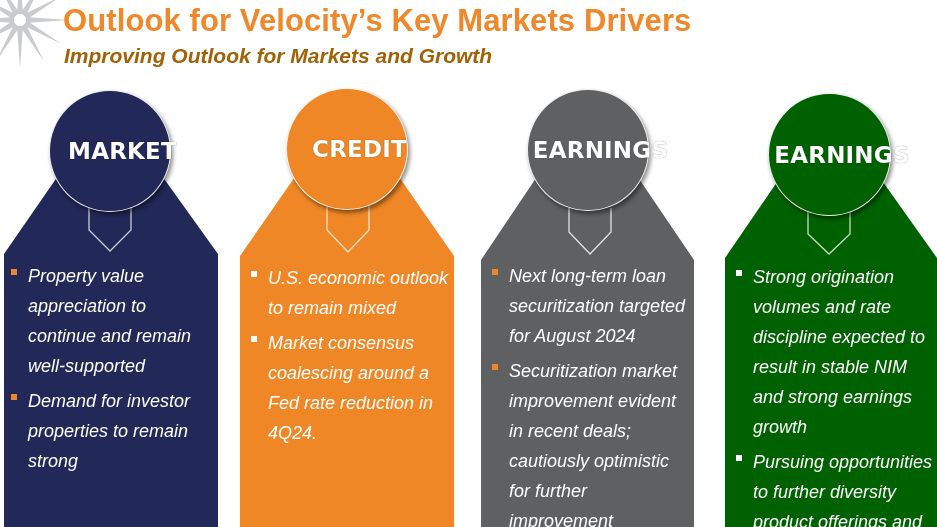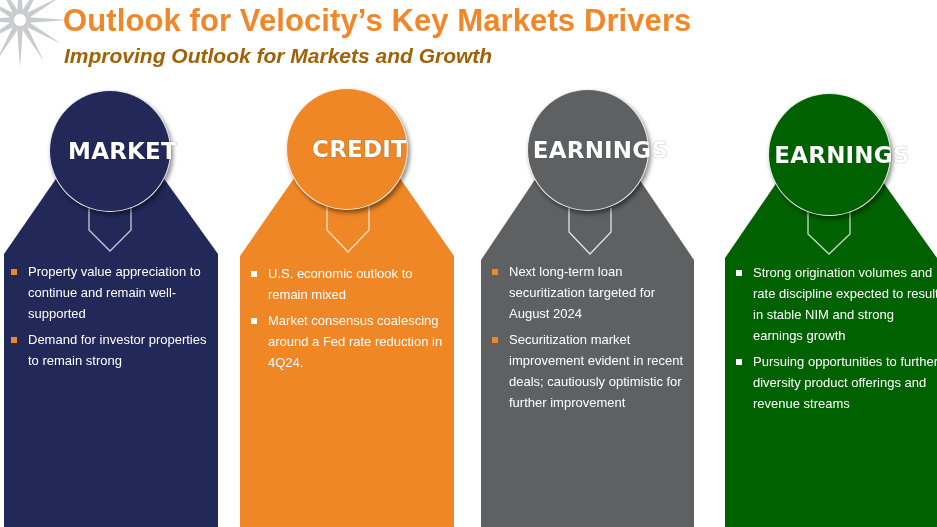--- a/index.html
+++ b/index.html
@@ -28,22 +28,23 @@
       display: flex; align-items: center; justify-content: center;
     }
     .circle-label {
       color: #ffffff; font-family: "DejaVu Sans", sans-serif; font-weight: bold;
       font-size: 23px; letter-spacing: 0.2px;
       text-shadow: 0 0 1px rgba(0,0,0,0.5);
       margin-left: 25px;
     }
     .bullets {
       position: absolute; list-style: none;
-      font-family: "Liberation Sans", sans-serif; font-size: 13px; line-height: 21px;
+      font-family: "Liberation Sans", sans-serif; font-size: 18px; line-height: 30px;
       color: #ffffff;
+      font-style: italic;
     }
     .bullets li { position: relative; padding-left: 19px; margin-bottom: 5px; }
     .bullets li .bullet {
       position: absolute; left: 2px; top: 8px; width: 6px; height: 6px;
     }
   </style>
 </head>
 <body>
 
 <svg class="logo" viewBox="0 0 100 100">

